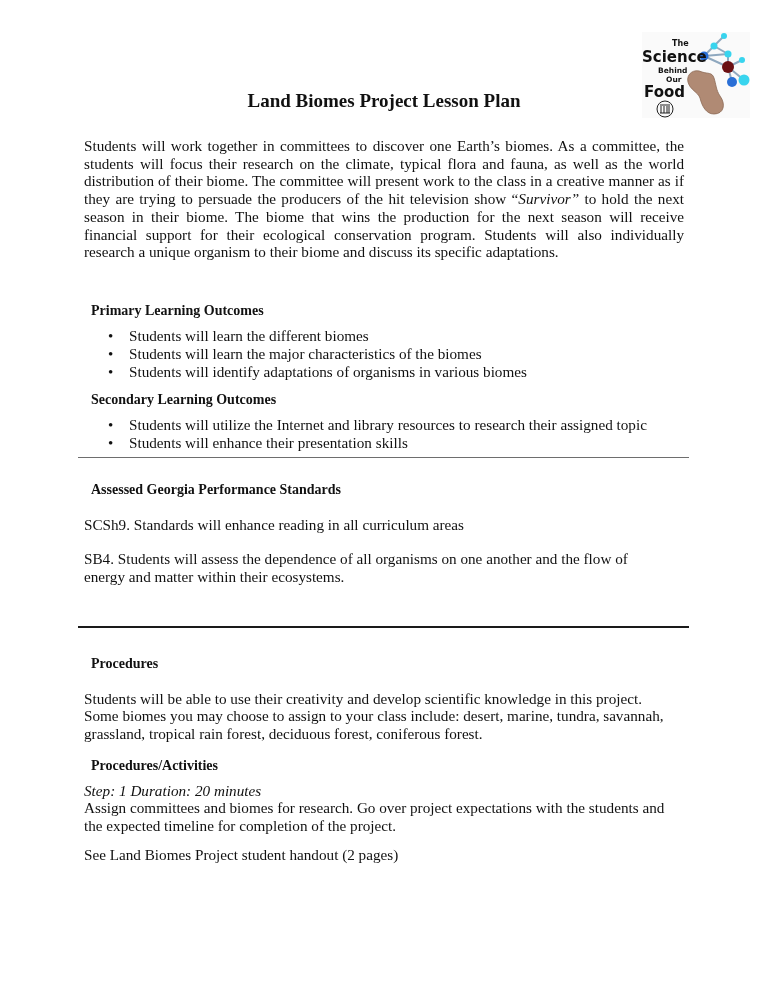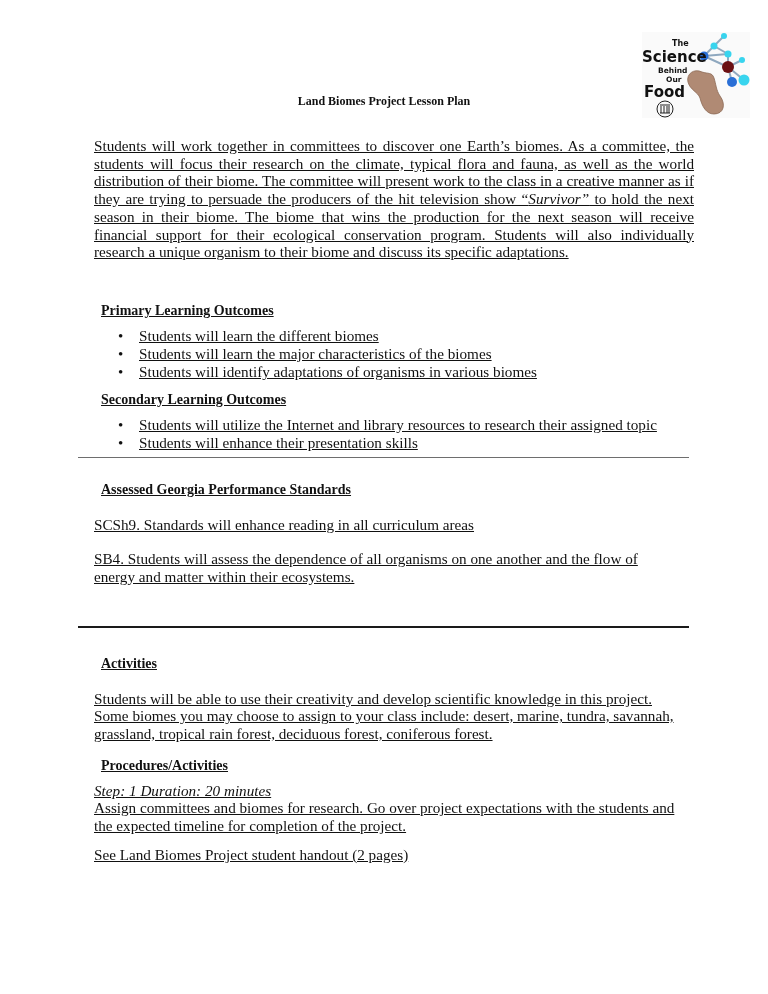--- a/index.html
+++ b/index.html
@@ -4,23 +4,23 @@
   <style>
     html, body { margin: 0; padding: 0; background: #ffffff; }
     body {
       width: 768px; height: 994px; position: relative; overflow: hidden;
       font-family: "Liberation Serif", "DejaVu Serif", serif;
       color: #111111;
     }
     .logo { position: absolute; left: 642px; top: 32px; width: 108px; height: 86px; }
     .title {
       position: absolute; left: 0; width: 768px; top: 91px;
-      text-align: center; font-weight: bold; font-size: 12px; line-height: 20px;
+      text-align: center; font-weight: bold; font-size: 19px; line-height: 20px;
     }
-    .content { position: absolute; left: 94px; width: 600px; text-decoration: underline; }
+    .content { position: absolute; left: 84px; width: 600px; }
     p, .para {
       margin: 0; font-size: 15.2px; line-height: 17.7px;
     }
     .justify { text-align: justify; }
     .h { font-weight: bold; font-size: 14px; line-height: 17.7px; margin: 7px; }
     ul.bullets { list-style: none; margin: 0; padding: 0; }
     ul.bullets li {
       position: relative; padding-left: 45px; font-size: 15.2px; line-height: 18px;
     }
     ul.bullets li .dot {
@@ -105,21 +105,21 @@
 
 <div class="content" style="top:474px;">
   <div class="h">Assessed Georgia Performance Standards</div>
   <p style="margin-top:17px;">SCSh9. Standards will enhance reading in all curriculum areas</p>
   <p style="margin-top:17px; width:560px;">SB4. Students will assess the dependence of all organisms on one another and the flow of energy and matter within their ecosystems.</p>
 </div>
 
 <div class="rule thick" style="top:626px;"></div>
 
 <div class="content" style="top:648px;">
-  <div class="h">Activities</div>
+  <div class="h">Procedures</div>
   <p style="margin-top:17px; width:592px;">Students will be able to use their creativity and develop scientific knowledge in this project. Some biomes you may choose to assign to your class include: desert, marine, tundra, savannah, grassland, tropical rain forest, deciduous forest, coniferous forest.</p>
 </div>
 
 <div class="content" style="top:750px;">
   <div class="h">Procedures/Activities</div>
   <p><em>Step: 1 Duration: 20 minutes</em></p>
   <p style="width:592px;">Assign committees and biomes for research. Go over project expectations with the students and the expected timeline for completion of the project.</p>
   <p style="margin-top:11px;">See Land Biomes Project student handout (2 pages)</p>
 </div>
 

